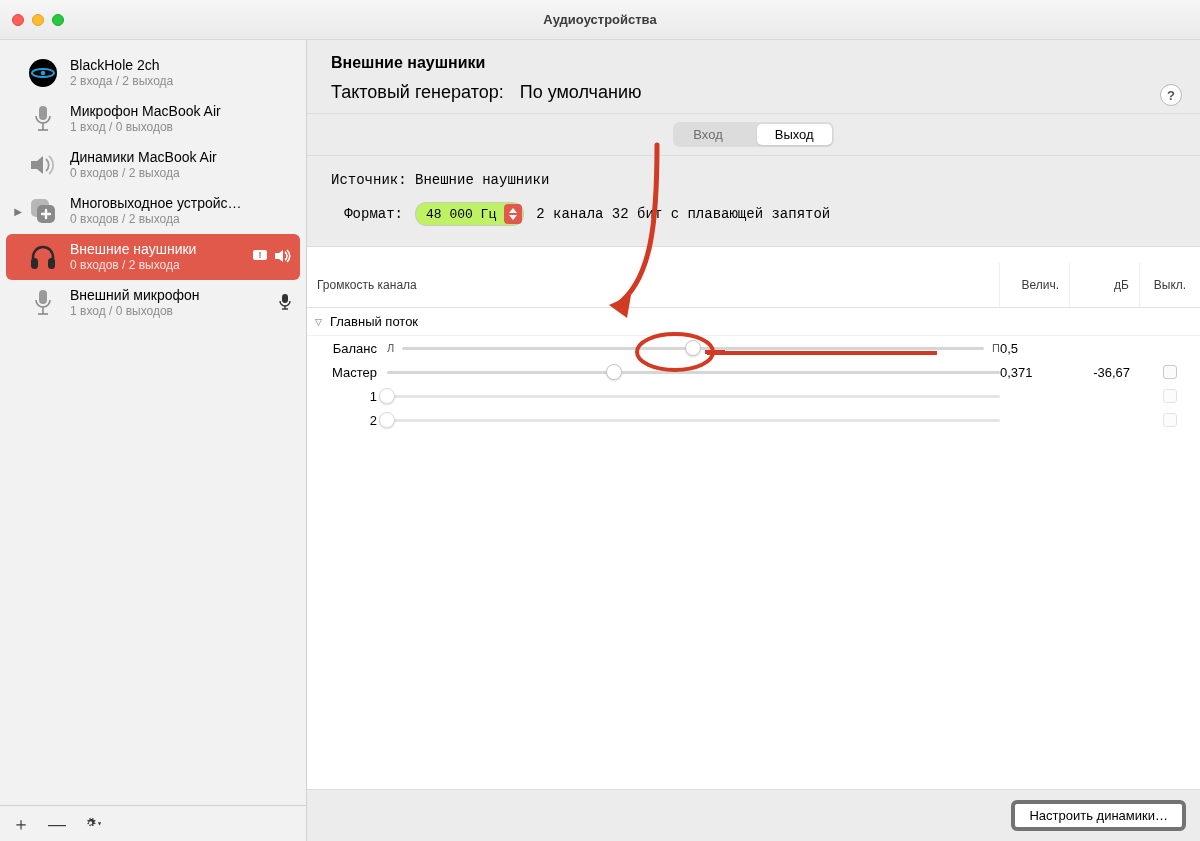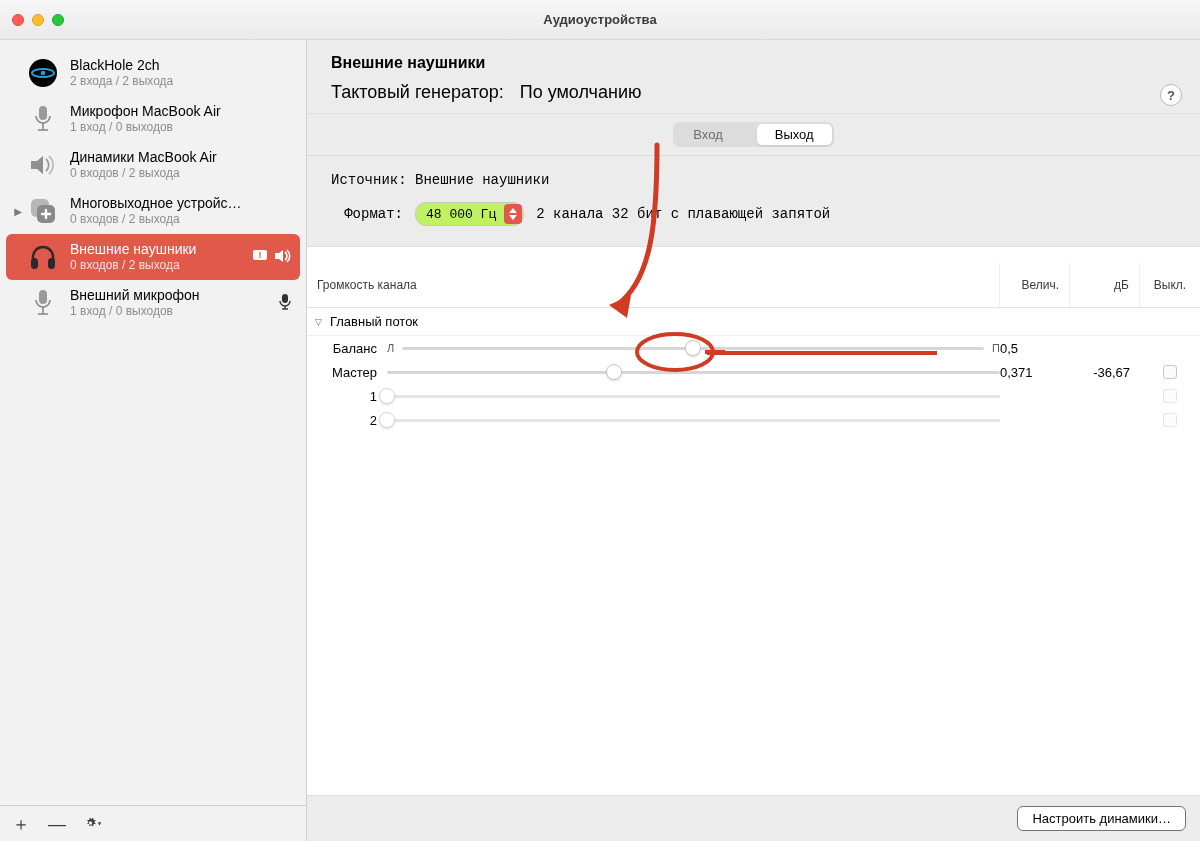--- a/index.html
+++ b/index.html
@@ -56,21 +56,21 @@
   .slider-cell { flex:1; position:relative; display:flex; align-items:center;}
   .track { height:3px; background:#d6d6d6; border-radius:2px; flex:1; position:relative;}
   .track.disabled { background:#e5e5e5;}
   .thumb { position:absolute; top:50%; width:16px; height:16px; background:#fff; border:1px solid #c7c7c7; border-radius:50%; transform:translate(-50%,-50%); box-shadow:0 1px 2px rgba(0,0,0,.15);}
   .val-cell { width:70px; text-align:left; padding-right:10px;}
   .db-cell { width:70px; text-align:right; padding-right:10px;}
   .mute-cell { width:60px; display:flex; justify-content:center;}
   .bm { font-size:11px; color:#5a5a5a;}
   .checkbox { width:14px; height:14px; border:1px solid #c8c8c8; border-radius:3px; background:#fbfbfb;}
   .footer { display:flex; justify-content:flex-end; padding:10px 14px; border-top:1px solid #dcdcdc; background:#ececec;}
-  .btn { background:#fff; border:1px solid #737373; border-radius:6px; padding:4px 14px; font-size:13px;}
+  .btn { background:#fff; border:4px solid #737373; border-radius:6px; padding:4px 14px; font-size:13px;}
   
   .annot { position:absolute; pointer-events:none; z-index:50; }
   .annot-arrow { left: 300px; top: 100px; }
   .annot-circle { left: 328px; top: 290px; }
 </style>
 </head>
 <body>
 
 <div class="window">
 

